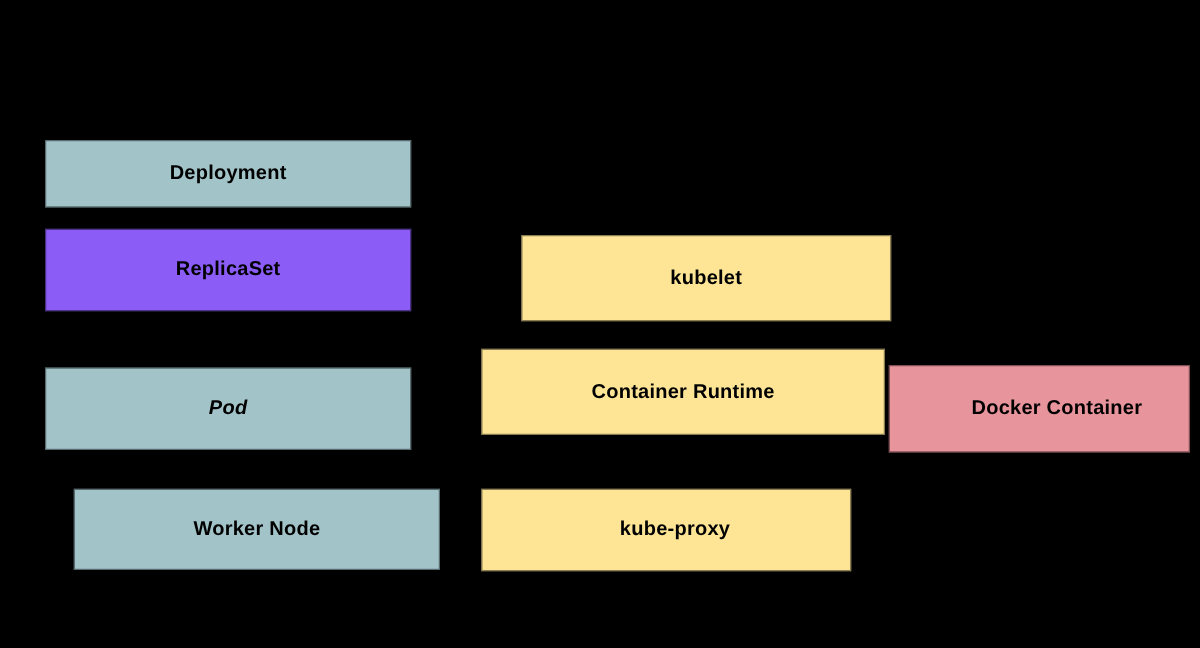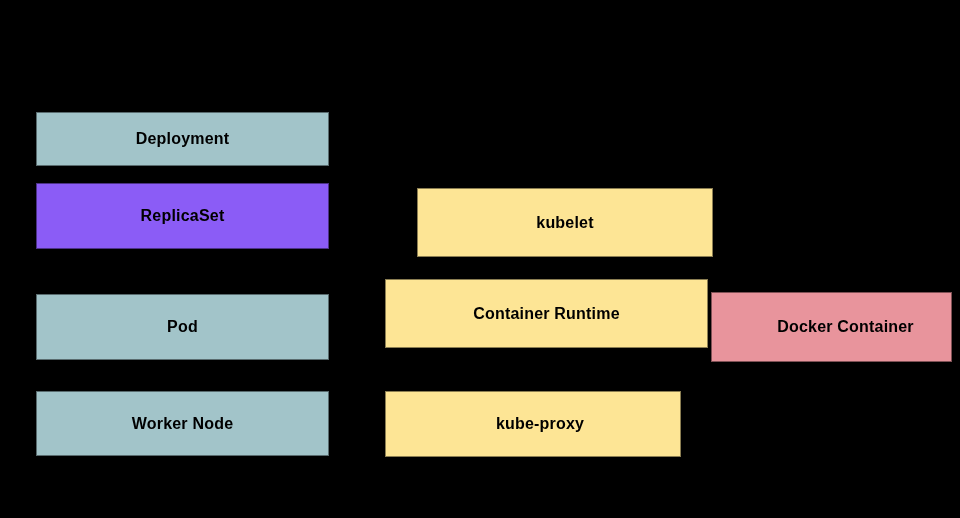--- a/index.html
+++ b/index.html
@@ -46,25 +46,25 @@
 <div class="canvas">
 
   <div class="node pos-deployment" style="background-color: rgb(162, 196, 201);">
     <span class="label">Deployment</span>
   </div>
 
   <div class="node pos-replicaset" style="background-color: #8b5cf6;">
     <span class="label">ReplicaSet</span>
   </div>
 
-  <div class="node pos-pod" style="background-color: rgb(162, 196, 201);">
+  <div class="node pos-pod" style="background-color: rgb(162, 196, 201); font-style: italic;">
     <span class="label">Pod</span>
   </div>
 
-  <div class="node pos-worker-node" style="background-color: rgb(162, 196, 201);">
+  <div class="node pos-worker-node" style="background-color: rgb(162, 196, 201); margin-left: 23px;">
     <span class="label">Worker Node</span>
   </div>
 
   <div class="node pos-kubelet" style="background-color: rgb(253, 229, 149); margin-left: 32px;">
     <span class="label">kubelet</span>
   </div>
 
   <div class="node pos-container-runtime" style="background-color: rgb(253, 229, 149);">
     <span class="label">Container Runtime</span>
   </div>

